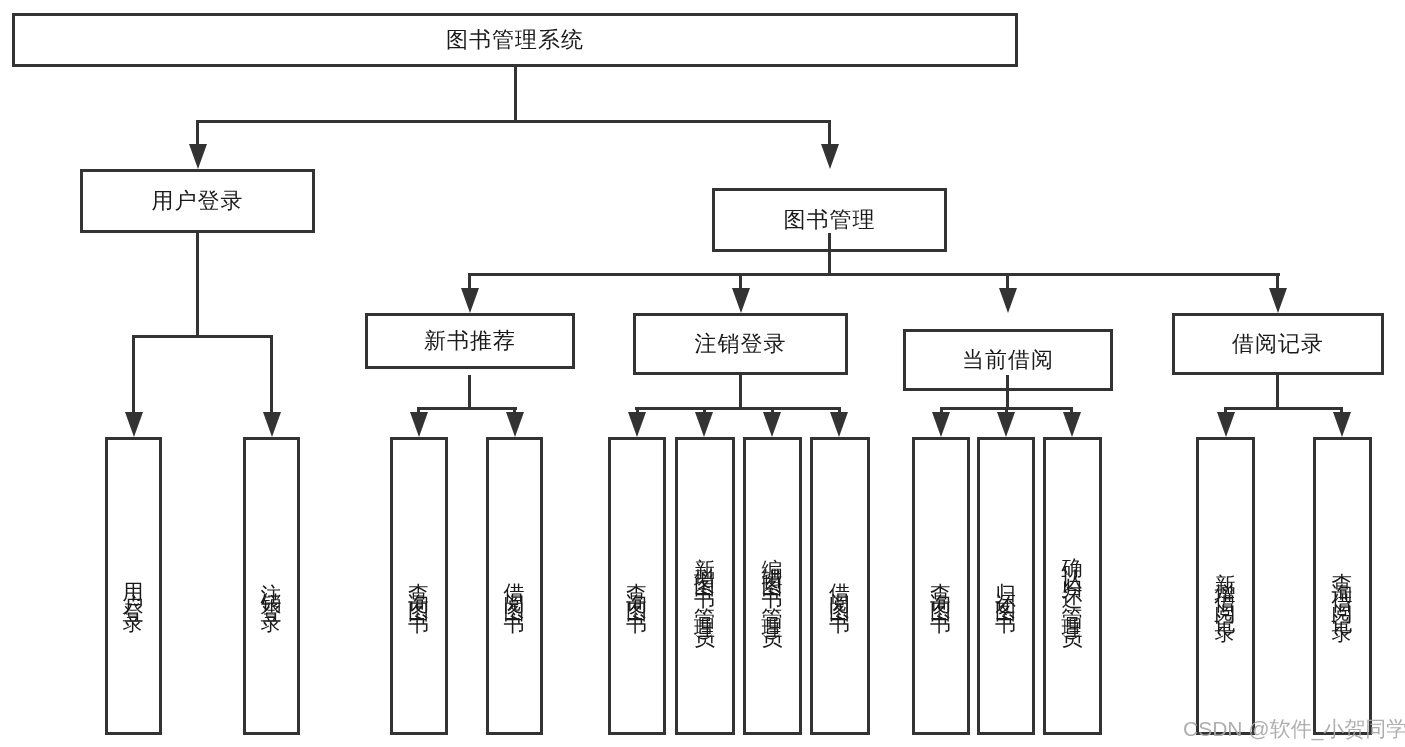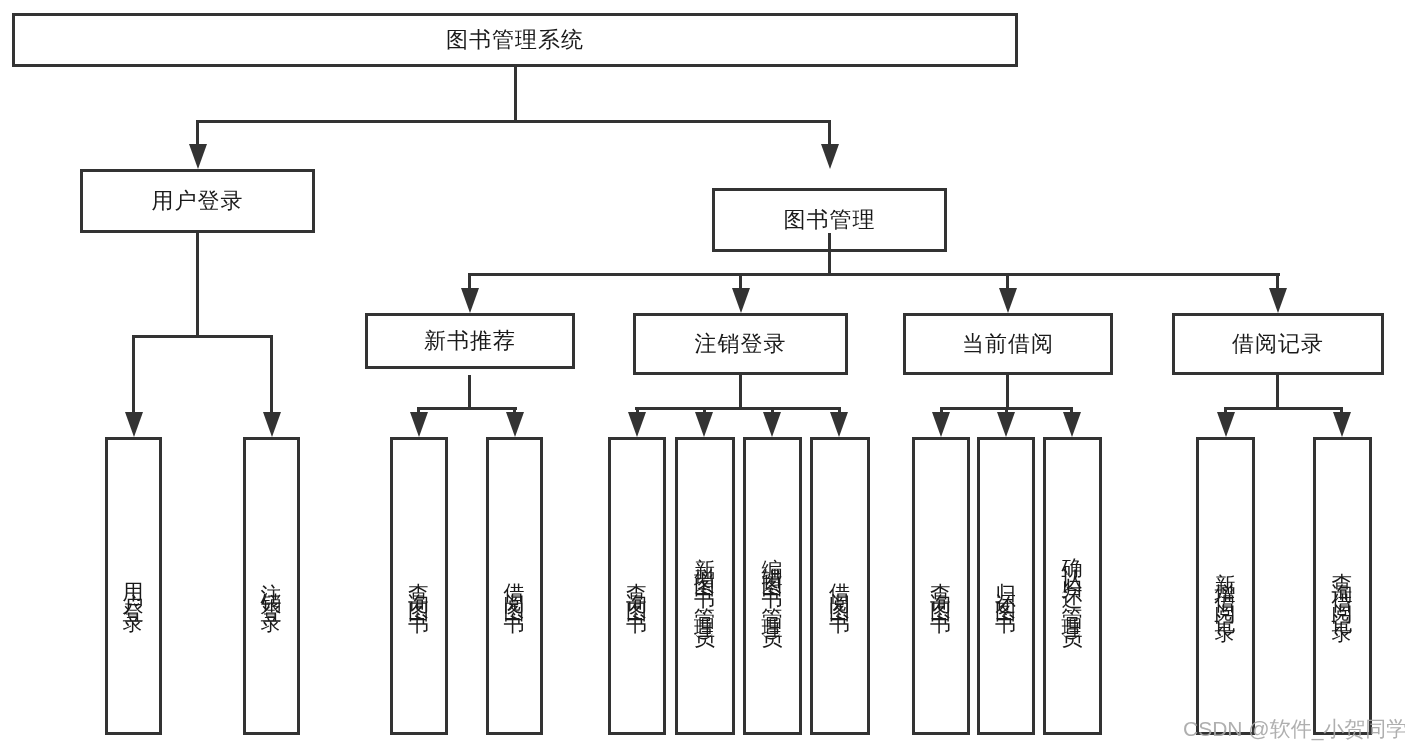--- a/index.html
+++ b/index.html
@@ -93,21 +93,21 @@
   <div class="tri" style="left:999px;top:288px;"></div>
   <div class="v" style="left:1276px;top:273px;height:18px;"></div>
   <div class="tri" style="left:1269px;top:288px;"></div>
 
   <div class="hbox" style="left:365px;top:313px;width:210px;height:56px;">
     <span>新书推荐</span>
   </div>
   <div class="hbox" style="left:633px;top:313px;width:215px;height:62px;">
     <span>注销登录</span>
   </div>
-  <div class="hbox" style="left:903px;top:313px;width:210px;height:62px;">
+  <div class="hbox" style="left:903px;top:329px;width:210px;height:62px;">
     <span>当前借阅</span>
   </div>
   <div class="hbox" style="left:1172px;top:313px;width:212px;height:62px;font-family:Liberation Serif, serif;">
     <span>借阅记录</span>
   </div>
 
   <div class="v" style="left:468px;top:375px;height:35px;"></div>
   <div class="h" style="left:417px;top:407px;width:100px;"></div>
   <div class="v" style="left:417px;top:407px;height:8px;"></div>
   <div class="tri" style="left:410px;top:412px;"></div>

